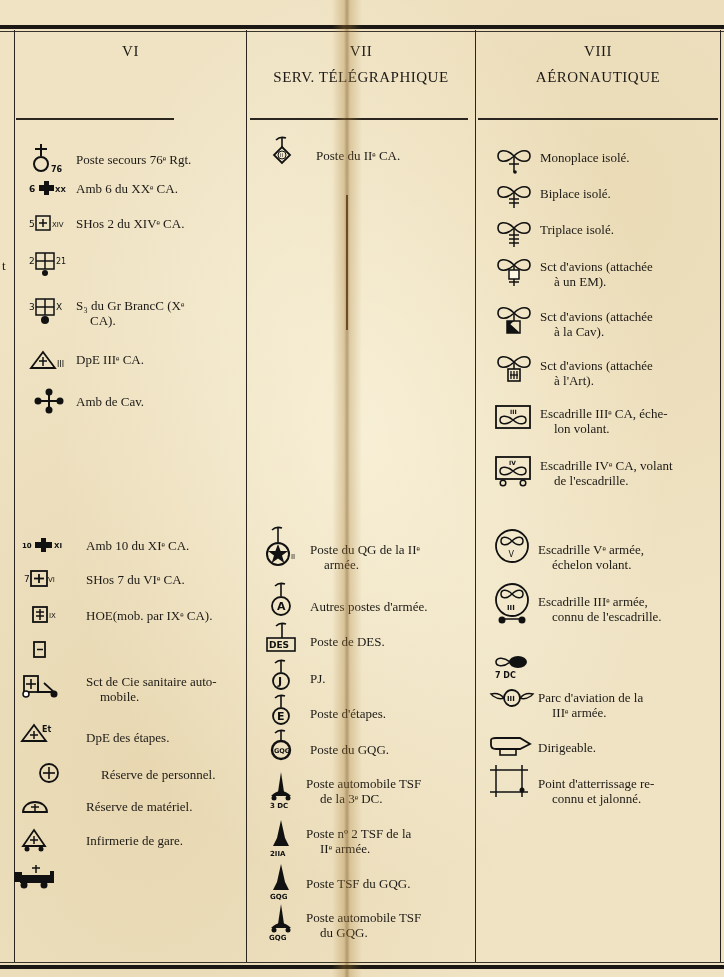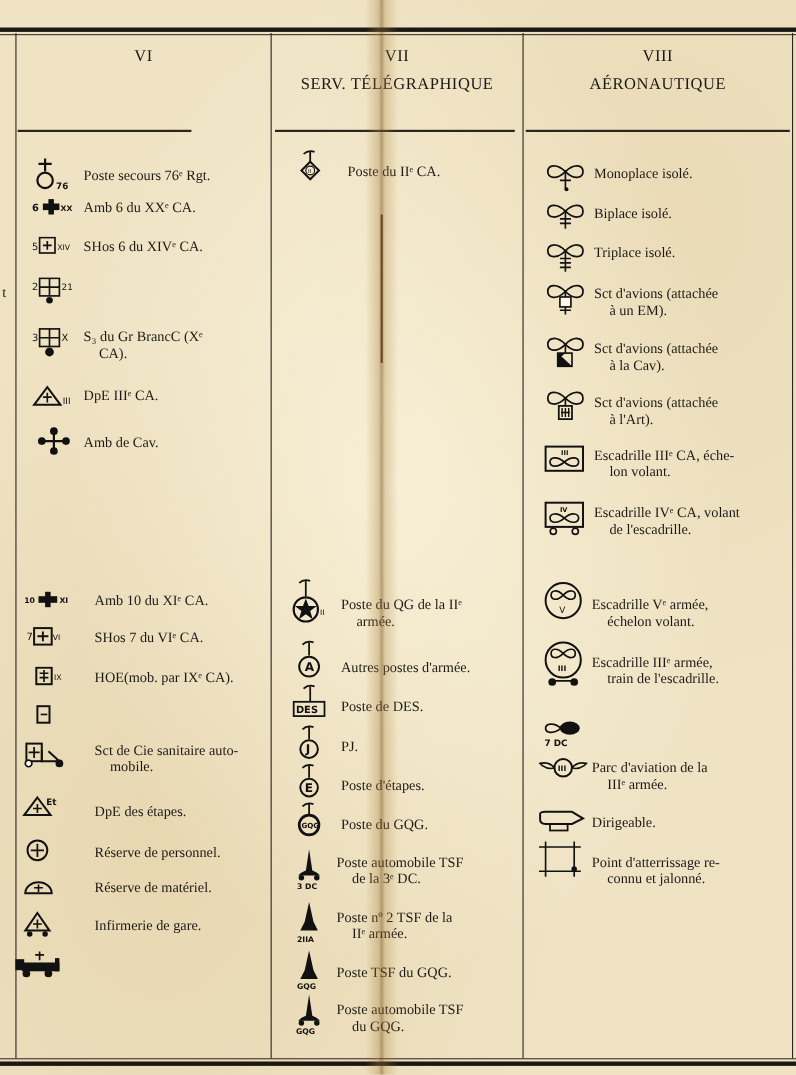--- a/index.html
+++ b/index.html
@@ -93,21 +93,21 @@
 <div class="entry" style="left:22px;top:215px;width:222px">
   <span class="ico" style="width:54px">
     <svg width="48" height="16" viewBox="0 0 48 16">
         <text x="4" y="12" font-size="9" font-family="DejaVu Sans, sans-serif" fill="#111">5</text>
         <rect x="11" y="1" width="14" height="14" fill="none" stroke="#111" stroke-width="1.5"></rect>
         <line x1="18" y1="4" x2="18" y2="12" stroke="#111" stroke-width="1.5"></line>
         <line x1="14" y1="8" x2="22" y2="8" stroke="#111" stroke-width="1.5"></line>
         <text x="27" y="12" font-size="7" font-family="DejaVu Sans, sans-serif" fill="#111">XIV</text>
       </svg>
   </span>
-  <span class="txt" style="padding-top:1px">SHos 6 du XIVᵉ CA.</span>
+  <span class="txt" style="padding-top:1px">SHos 2 du XIVᵉ CA.</span>
 </div>
 
 <div class="entry" style="left:22px;top:252px;width:222px">
   <span class="ico" style="width:54px">
     <svg width="48" height="26" viewBox="0 0 48 26">
         <text x="4" y="12" font-size="9" font-family="DejaVu Sans, sans-serif" fill="#111">2</text>
         <rect x="11" y="1" width="18" height="16" fill="none" stroke="#111" stroke-width="1.5"></rect>
         <line x1="20" y1="1" x2="20" y2="17" stroke="#111" stroke-width="1.5"></line>
         <line x1="11" y1="9" x2="29" y2="9" stroke="#111" stroke-width="1.5"></line>
         <circle cx="20" cy="21" r="3" fill="#111"></circle>
@@ -222,21 +222,21 @@
     <svg width="50" height="22" viewBox="0 0 50 22">
         <polygon points="14,3 26,19 2,19" fill="none" stroke="#111" stroke-width="1.8"></polygon>
         <line x1="14" y1="9" x2="14" y2="17" stroke="#111" stroke-width="1.5"></line>
         <line x1="10" y1="13" x2="18" y2="13" stroke="#111" stroke-width="1.5"></line>
         <text x="22" y="10" font-size="8" font-family="DejaVu Sans, sans-serif" font-weight="bold" fill="#111">Et</text>
       </svg>
   </span>
   <span class="txt" style="padding-top:8px;padding-left:14px">DpE des étapes.</span>
 </div>
 
-<div class="entry" style="left:18px;top:762px;width:226px">
+<div class="entry" style="left:33px;top:762px;width:226px">
   <span class="ico" style="width:54px">
     <svg width="50" height="22" viewBox="0 0 50 22">
         <circle cx="14" cy="11" r="9" fill="none" stroke="#111" stroke-width="1.8"></circle>
         <line x1="14" y1="5" x2="14" y2="17" stroke="#111" stroke-width="1.6"></line>
         <line x1="8" y1="11" x2="20" y2="11" stroke="#111" stroke-width="1.6"></line>
       </svg>
   </span>
   <span class="txt" style="padding-top:5px;padding-left:14px">Réserve de personnel.</span>
 </div>
 
@@ -526,21 +526,21 @@
   <span class="ico" style="width:52px">
     <svg width="40" height="44" viewBox="0 0 40 44">
         <circle cx="20" cy="18" r="16" fill="none" stroke="#111" stroke-width="1.8"></circle>
         <path d="M20 12 C14 6 9 8 9 12 C9 16 14 18 20 12 C26 6 31 8 31 12 C31 16 26 18 20 12 Z" fill="none" stroke="#111" stroke-width="1.5"></path>
         <text x="15" y="28" font-size="7" font-family="DejaVu Sans, sans-serif" font-weight="bold" fill="#111">III</text>
         <line x1="10" y1="37" x2="30" y2="37" stroke="#111" stroke-width="1.5"></line>
         <circle cx="10" cy="38" r="3.5" fill="#111"></circle>
         <circle cx="30" cy="38" r="3.5" fill="#111"></circle>
       </svg>
   </span>
-  <span class="txt" style="padding-top:12px"><span>Escadrille IIIᵉ armée,</span><span class="l2">train de l'escadrille.</span></span>
+  <span class="txt" style="padding-top:12px"><span>Escadrille IIIᵉ armée,</span><span class="l2">connu de l'escadrille.</span></span>
 </div>
 
 <div class="entry" style="left:486px;top:652px;width:230px">
   <span class="ico" style="width:52px">
     <svg width="44" height="30" viewBox="0 0 44 30">
         <path d="M20 10 C13 4 6 6 6 10 C6 14 13 16 20 10" fill="none" stroke="#111" stroke-width="1.6"></path>
         <ellipse cx="28" cy="10" rx="9" ry="6" fill="#111"></ellipse>
         <text x="5" y="26" font-size="8" font-family="DejaVu Sans, sans-serif" font-weight="bold" fill="#111">7 DC</text>
       </svg>
   </span>

